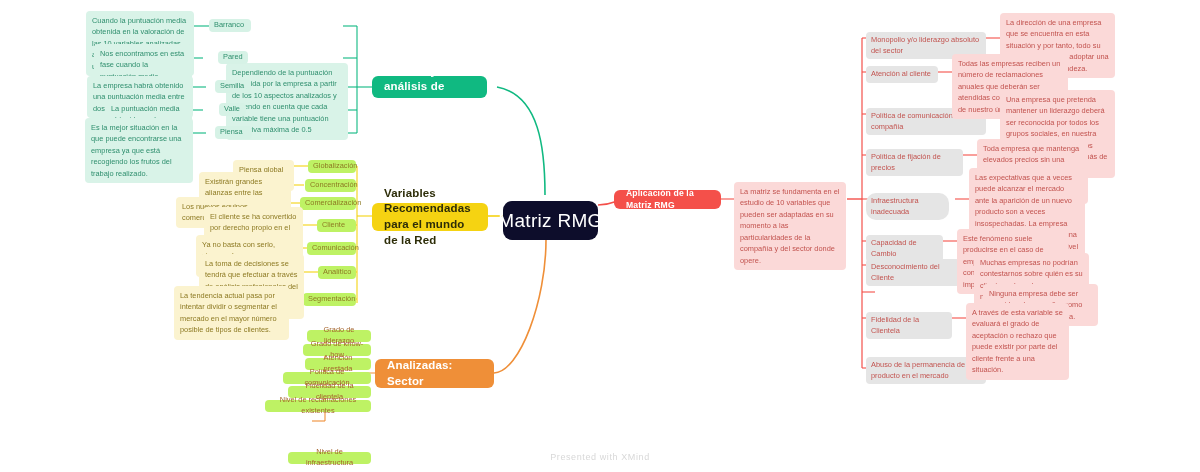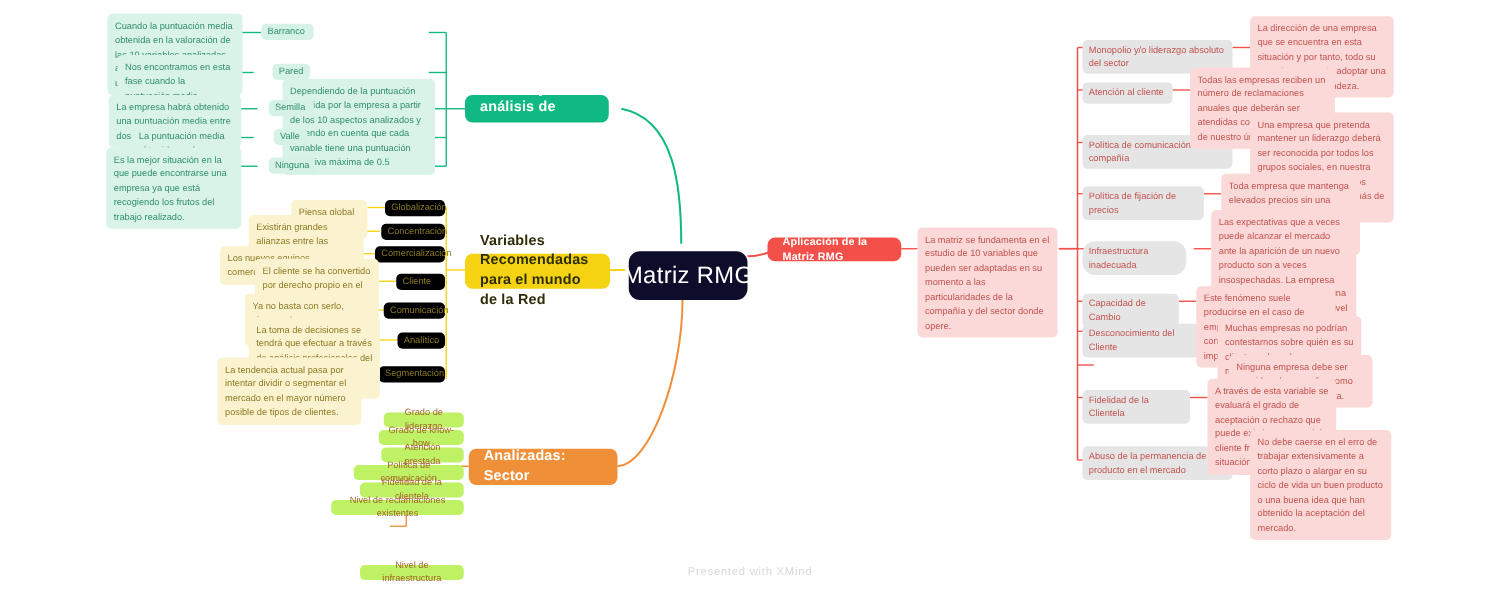--- a/index.html
+++ b/index.html
@@ -24,21 +24,21 @@
         letter-spacing:.15px;}
   .main.green{background:#10b981;}
   .main.yellow{background:#f5d312;color:#2d2d08;}
   .main.orange{background:#ef8f38;}
   .main.red{background:#f4504a;}
 
   
   .sub{border-radius:4px;font-size:7.4px;line-height:1.45;padding:3px 5px;
        display:flex;align-items:center;}
   .sub.green{background:#d6f2e6;color:#2e8f6d;}
-  .sub.yellow{background:#000000;color:#8d7a23;}
+  .sub.yellow{background:#bef264;color:#8d7a23;}
   .sub.orange{background:#bef264;color:#a4642c;text-align:center;}
   .sub.red{background:#e5e5e5;color:#c2534f;}
 
   
   .note{border-radius:4px;font-size:7.4px;line-height:1.55;padding:4px 6px;}
   .note.green{background:#d9f3e8;color:#2f8f6e;}
   .note.yellow{background:#fbf3cf;color:#8d7a23;}
   .note.red{background:#fbd9d8;color:#c2534f;}
 
   .footer{position:absolute;left:0;right:0;top:452px;text-align:center;
@@ -138,21 +138,21 @@
   <div class="node root" style="left:503px;top:201px;width:95px;height:39px;">Matriz RMG</div>
 
   <div class="node main green" style="left:372px;top:76px;width:115px;height:22px;">Estudio y análisis de zonas</div>
 
   <div class="node note green" style="left:226px;top:63px;width:122px;">Dependiendo de la puntuación obtenida por la empresa a partir de los 10 aspectos analizados y teniendo en cuenta que cada variable tiene una puntuación subjetiva máxima de 0.5</div>
 
   <div class="node sub green" style="left:209px;top:19px;width:42px;height:13px;">Barranco</div>
   <div class="node sub green" style="left:218px;top:51px;width:30px;height:13px;">Pared</div>
   <div class="node sub green" style="left:215px;top:80px;width:36px;height:13px;">Semilla</div>
   <div class="node sub green" style="left:219px;top:103px;width:27px;height:13px;">Valle</div>
-  <div class="node sub green" style="left:215px;top:126px;width:37px;height:13px;">Ninguna</div>
+  <div class="node sub green" style="left:215px;top:126px;width:37px;height:13px;">Piensa</div>
 
   <div class="node note green" style="left:86px;top:11px;width:108px;">Cuando la puntuación media obtenida en la valoración de las 10 variables analizadas alcanza un valor entre cero y un punto.</div>
   <div class="node note green" style="left:94px;top:44px;width:98px;">Nos encontramos en esta fase cuando la puntuación media obtenida por la empresa oscila entre uno y dos puntos.</div>
   <div class="node note green" style="left:87px;top:76px;width:106px;">La empresa habrá obtenido una puntuación media entre dos y tres puntos.</div>
   <div class="node note green" style="left:105px;top:99px;width:87px;">La puntuación media obtenida por la empresa oscila entre tres y cuatro puntos.</div>
   <div class="node note green" style="left:85px;top:118px;width:108px;">Es la mejor situación en la que puede encontrarse una empresa ya que está recogiendo los frutos del trabajo realizado.</div>
 
   <div class="node main yellow" style="left:372px;top:203px;width:116px;height:28px;">Variables Recomendadas para el mundo de la Red</div>
 
   <div class="node sub yellow" style="left:308px;top:160px;width:48px;height:13px;">Globalización</div>
@@ -197,16 +197,15 @@
 
   <div class="node note red" style="left:1000px;top:13px;width:115px;">La dirección de una empresa que se encuentra en esta situación y por tanto, todo su organigrama suele adoptar una mentalidad de grandeza.</div>
   <div class="node note red" style="left:952px;top:54px;width:116px;">Todas las empresas reciben un número de reclamaciones anuales que deberán ser atendidas como si se tratase de nuestro único cliente.</div>
   <div class="node note red" style="left:1000px;top:90px;width:115px;">Una empresa que pretenda mantener un liderazgo deberá ser reconocida por todos los grupos sociales, en nuestra trayectoria profesional nos hemos encontrado con más de una compañía líder.</div>
   <div class="node note red" style="left:977px;top:139px;width:111px;">Toda empresa que mantenga elevados precios sin una estrategia comercial que avale esa política, sufrirá un fuerte rechazo de mercado.</div>
   <div class="node note red" style="left:969px;top:168px;width:116px;">Las expectativas que a veces puede alcanzar el mercado ante la aparición de un nuevo producto son a veces insospechadas. La empresa debe estar preparada para una demanda superior, tanto a nivel de producción como de mantenimiento y atención.</div>
   <div class="node note red" style="left:957px;top:229px;width:111px;">Este fenómeno suele producirse en el caso de empresas que crecen hasta constituirse en compañías importantes.</div>
   <div class="node note red" style="left:974px;top:253px;width:115px;">Muchas empresas no podrían contestarnos sobre quién es su cliente real, cuales son sus necesidades y sus tendencias.</div>
   <div class="node note red" style="left:983px;top:284px;width:115px;">Ninguna empresa debe ser considerada pequeña, como para no tenerla en cuenta.</div>
   <div class="node note red" style="left:966px;top:303px;width:103px;">A través de esta variable se evaluará el grado de aceptación o rechazo que puede existir por parte del cliente frente a una situación.</div>
-  <div class="node note red" style="left:1000px;top:344px;width:113px;">No debe caerse en el erro de trabajar extensivamente a corto plazo o alargar en su ciclo de vida un buen producto o una buena idea que han obtenido la aceptación del mercado.</div>
 
   <div class="footer">Presented with XMind</div>
 </div>
 
 </body></html>

